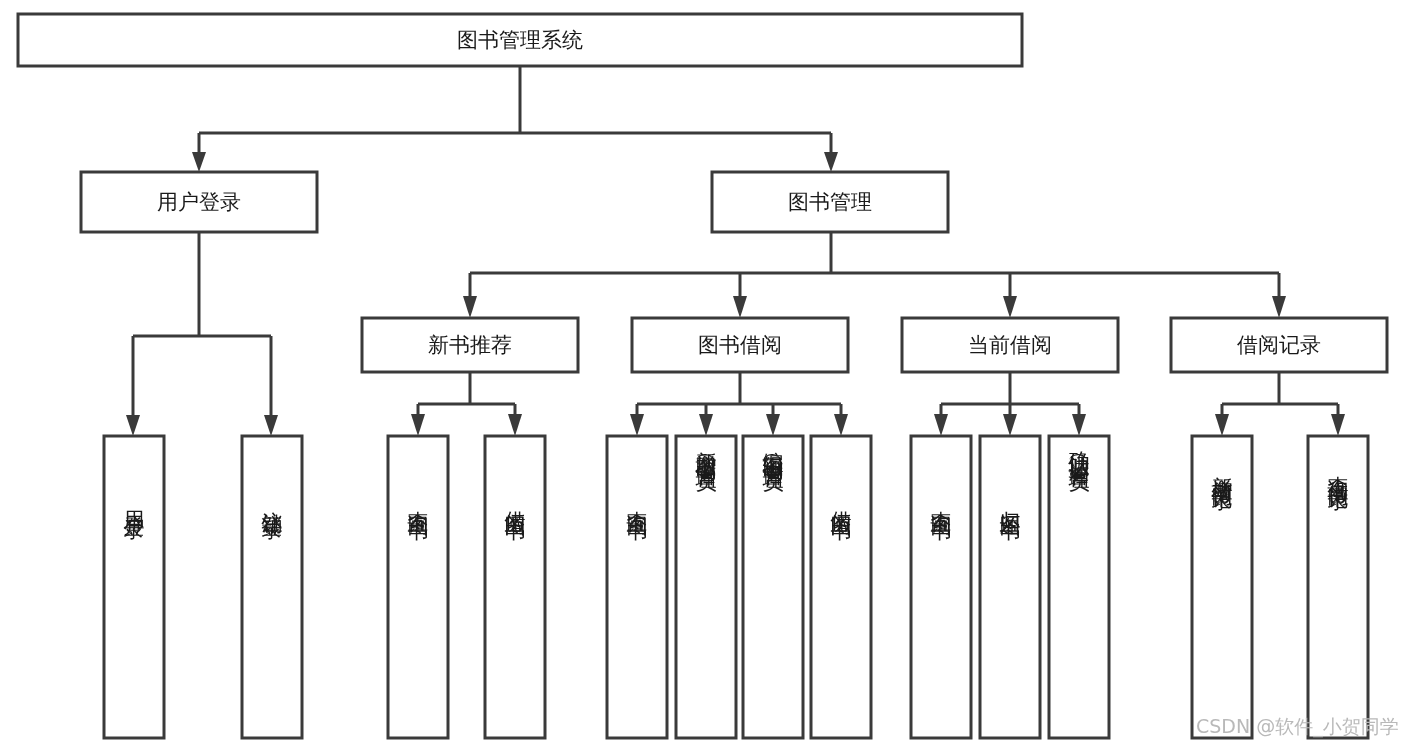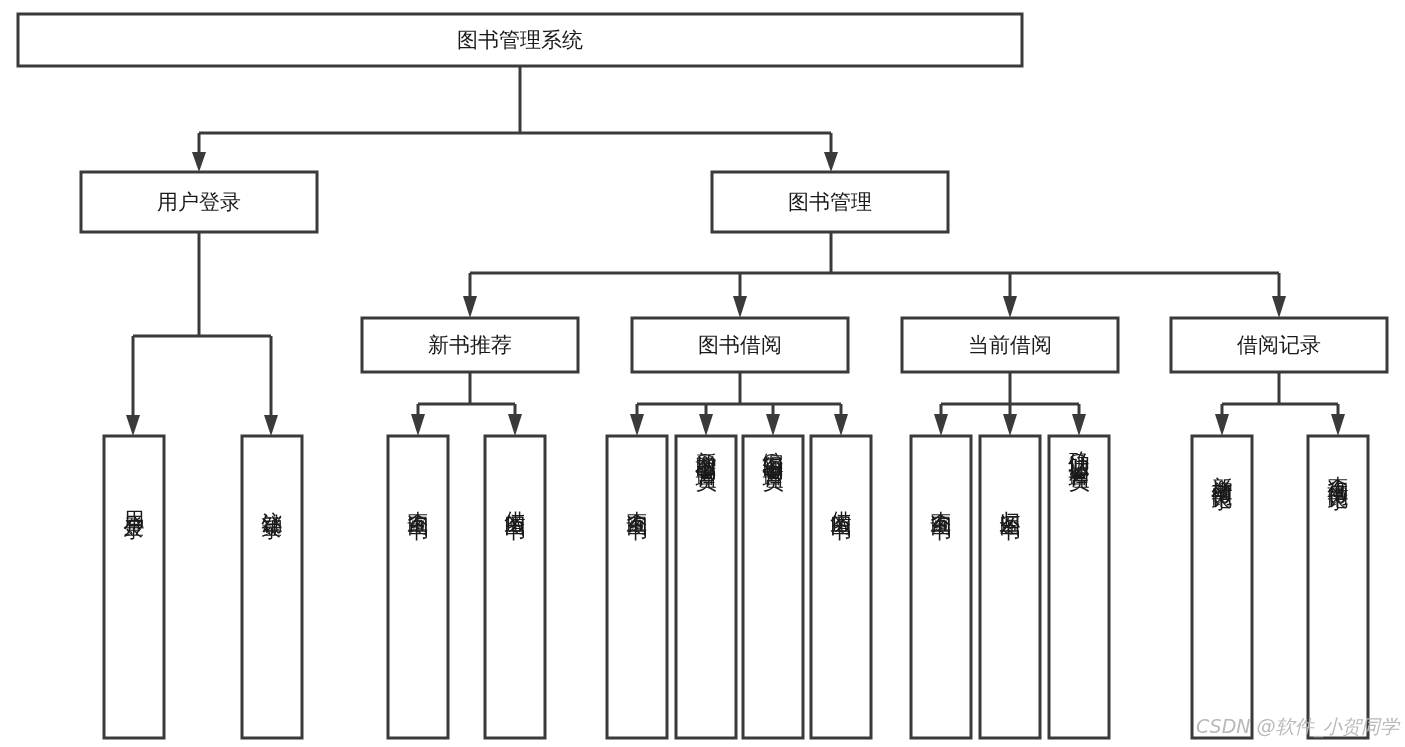--- a/index.html
+++ b/index.html
@@ -233,15 +233,15 @@
       <text class="node-label-v" x="1222" y="468">新增借阅记录</text>
     </g>
 
     <g>
       <rect class="node-box" x="1308" y="436" width="60" height="302"></rect>
       <text class="node-label-v" x="1338" y="468">查询借阅记录</text>
     </g>
 
   </svg>
 
-  <div class="watermark-text" style="left:1196px; top:714px;font-style:italic;">CSDN @软件_小贺同学</div>
+  <div class="watermark-text" style="left:1196px; top:714px;">CSDN @软件_小贺同学</div>
 
 </div>
 
 </body></html>

